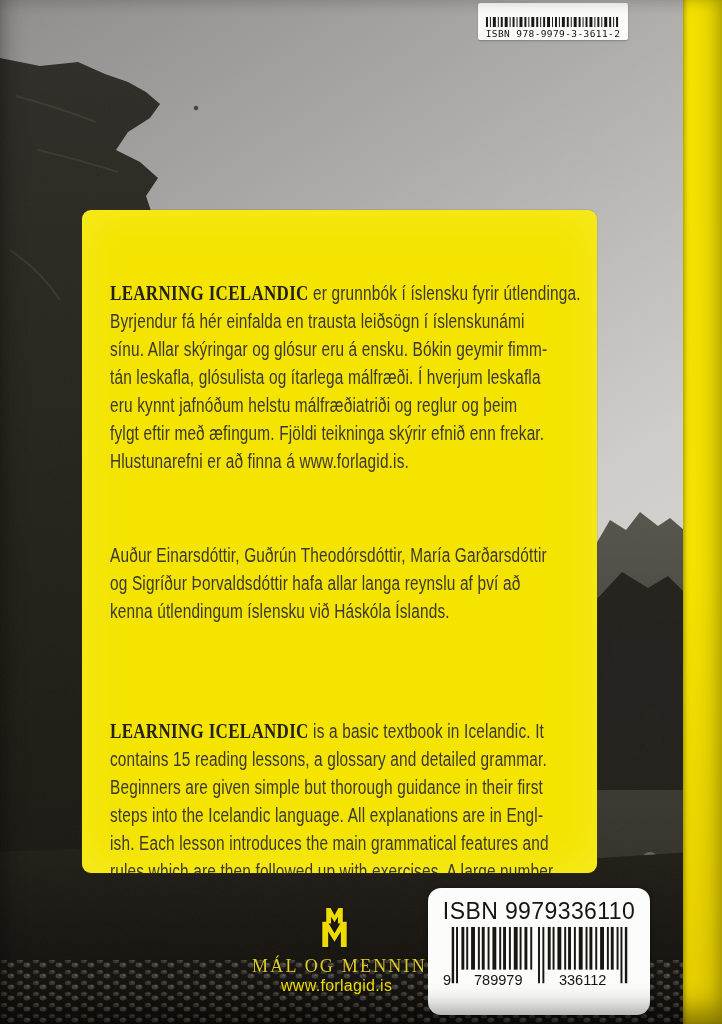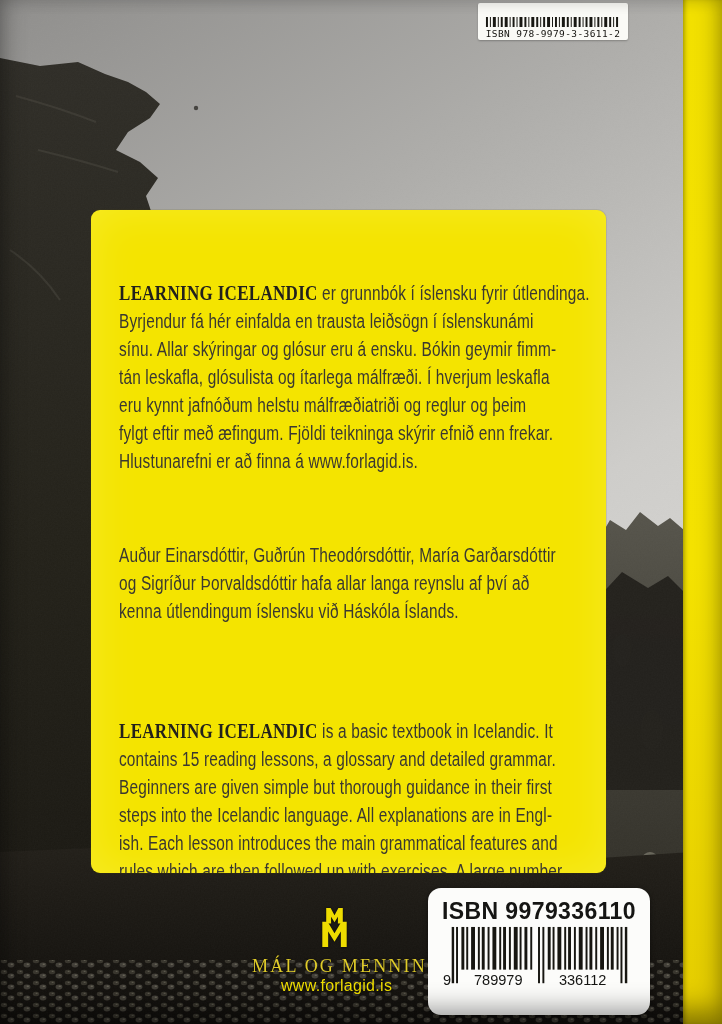--- a/index.html
+++ b/index.html
@@ -9,21 +9,21 @@
   .strip{position:absolute;right:0;top:0;bottom:0;width:39px;z-index:8;
          background:linear-gradient(180deg,#f2e000 0%,var(--strip-yellow,#f4e200) 55%,#e4cc00 100%);
          box-shadow:inset 4px 0 5px -3px rgba(0,0,0,.4);}
   
   .top-label{position:absolute;left:478px;top:3px;width:150px;height:37px;z-index:9;
              background:#fafaf6;border-radius:2px;box-shadow:0 1px 2px rgba(0,0,0,.25);
              display:flex;flex-direction:column;align-items:center;justify-content:flex-start;padding-top:14px;box-sizing:border-box;}
   .bars-sm{width:138px;height:20px;display:block;}
   .label-text{font-family:"DejaVu Sans Mono",monospace;font-size:9.5px;letter-spacing:.4px;color:#14130f;line-height:13px;}
   
-  .panel{position:absolute;left:91px;top:210px;width:515px;height:663px;z-index:10;
+  .panel{position:absolute;left:82px;top:210px;width:515px;height:663px;z-index:10;
          background:var(--panel-yellow,#f4e400);border-radius:9px;overflow:hidden;
          box-shadow:0 0 0 1px rgba(90,80,0,.12), inset 0 0 46px rgba(255,255,140,.28);}
   .panel-inner{position:absolute;left:28px;top:13px;width:660px;
                transform:scaleX(0.79);transform-origin:0 0;
                font-size:19.5px;line-height:28px;color:var(--body-text,#3a3831);
                white-space:pre;letter-spacing:.2px;}
   .para{margin:0 0 10px 0;}
   .para.gap{margin-top:26px;}
   .lead{font-family:"Liberation Serif",serif;font-weight:bold;font-size:21.5px;
         letter-spacing:.4px;color:#22211c;}
@@ -34,21 +34,21 @@
   .pubname{position:absolute;left:252px;top:956px;font-family:"Liberation Serif",serif;
            font-size:18px;letter-spacing:2.2px;color:var(--logo-yellow,#e0cc2a);
            white-space:nowrap;text-shadow:0 0 2px rgba(0,0,0,.65);}
   .puburl{position:absolute;left:281px;top:977px;font-weight:normal;font-size:16px;
           letter-spacing:.3px;color:var(--url-yellow,#f0de00);white-space:nowrap;
           text-shadow:0 0 2px rgba(0,0,0,.65);}
   
   .isbn-box{position:absolute;left:428px;top:888px;width:222px;height:127px;z-index:12;
             background:#fcfcfa;border-radius:13px;box-shadow:0 1px 5px rgba(0,0,0,.45);
             box-sizing:border-box;}
-  .isbn-title{margin-top:11px;text-align:center;font-weight:bold;font-size:23px;
+  .isbn-title{margin-top:11px;text-align:center;font-weight:normal;font-size:23px;
               letter-spacing:.4px;color:#151513;line-height:24px;}
   .ean{display:block;margin:3px auto 0 auto;width:194px;height:64px;}
   .ean text{font-family:"Liberation Sans",sans-serif;font-size:15px;fill:#151513;}
   .vignette{position:absolute;inset:0;pointer-events:none;z-index:30;
             box-shadow:inset 0 -14px 26px rgba(0,0,0,.42), inset 0 5px 12px rgba(0,0,0,.08);}
 </style>
 </head>
 <body>
 
 <div class="page">

